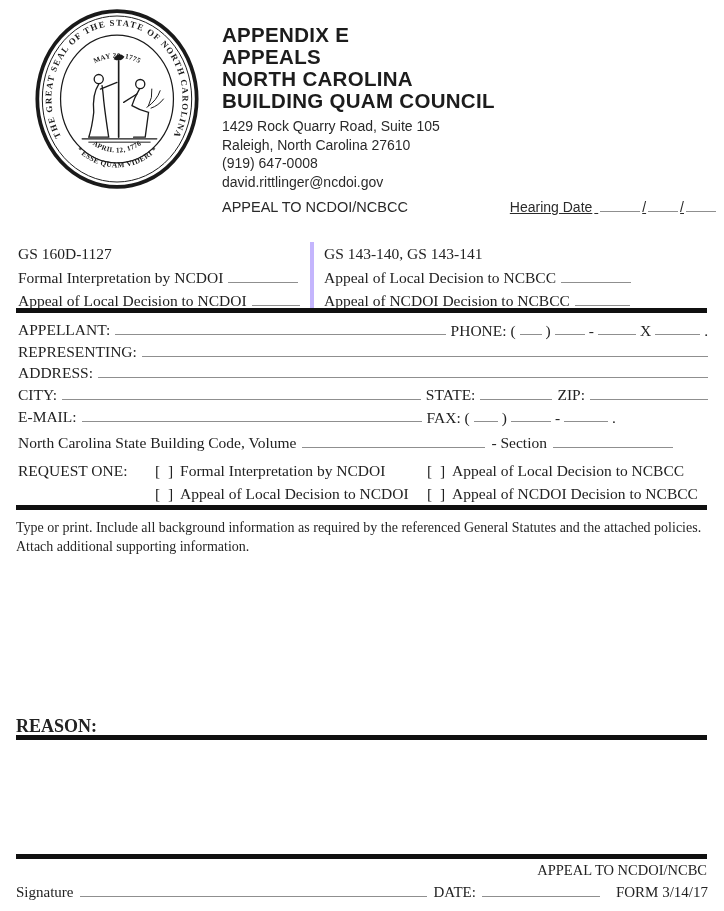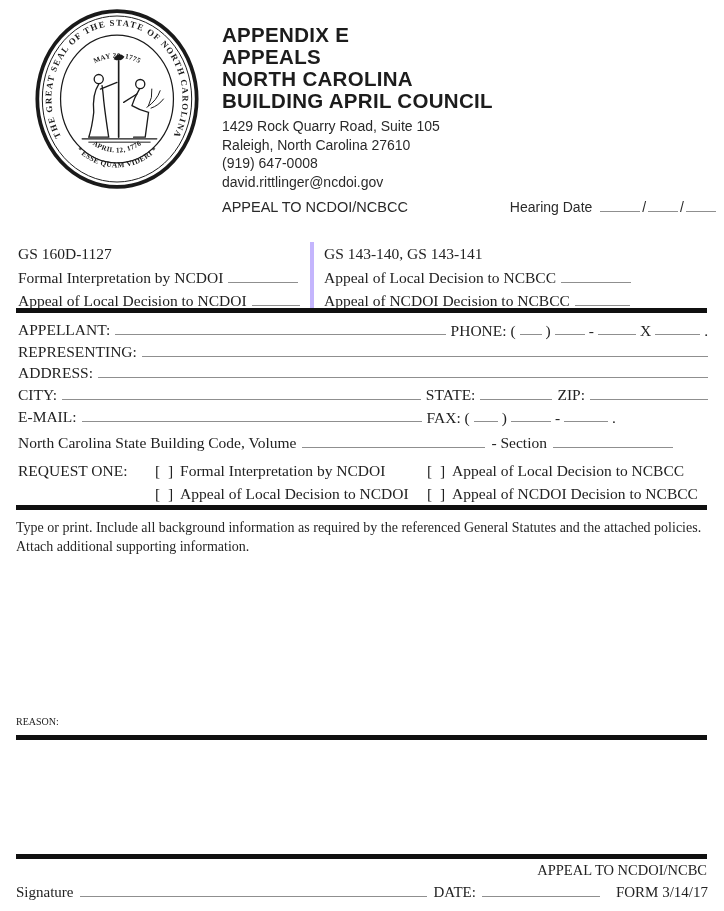--- a/index.html
+++ b/index.html
@@ -14,21 +14,21 @@
   .seal { position:absolute; left:34px; top:7px; width:166px; height:184px; }
   .seal svg { width:100%; height:100%; }
   .seal-ring-text   { font-family:"Liberation Serif",serif; font-weight:bold; font-size:10.5px; letter-spacing:1.6px; fill:#1a1a1a; }
   .seal-motto-text  { font-family:"Liberation Serif",serif; font-weight:bold; font-size:9px;  letter-spacing:0.4px; fill:#1a1a1a; }
   .seal-date-text   { font-family:"Liberation Serif",serif; font-weight:bold; font-size:8.5px; letter-spacing:0.4px; fill:#1a1a1a; }
 
   .header-text { position:absolute; left:222px; top:24px; width:494px; font-family:"Liberation Sans","DejaVu Sans",sans-serif; }
   .title { font-size:20.5px; font-weight:700; line-height:22px; letter-spacing:0.3px; color:#1c1c1c; }
   .address { margin-top:5px; font-size:14px; line-height:18.5px; color:#2a2a2a; }
   .appeal-row { margin-top:8px; display:flex; justify-content:space-between; align-items:baseline; font-size:14.5px; color:#2a2a2a; }
-  .hearing { display:inline-flex; align-items:baseline; gap:2px; font-size:14px; }
+  .hearing { display:inline-flex; align-items:baseline; gap:2px; font-size:14px;text-decoration:underline; }
 
   
   .blank { display:inline-block; border-bottom:1.2px solid #8f8f8f; height:13px; align-self:baseline; }
   .grow  { flex:1 1 auto; }
   .w22{width:22px}.w24{width:24px}.w30{width:30px}.w38{width:38px}.w40{width:40px}
   .w44{width:44px}.w45{width:45px}.w48{width:48px}.w55{width:55px}.w70{width:70px}
   .w72{width:72px}.w118{width:118px}.w120{width:120px}.w183{width:183px}.w340{width:340px}
   .rule { position:absolute; left:16px; right:17px; height:2px; border-top:2px solid #101010; border-bottom:3px solid #101010; }
   .rule1{top:308px}.rule2{top:505px}.rule3{top:735px}.rule4{top:854px}
 
@@ -48,21 +48,21 @@
   .request { position:absolute; left:18px; top:460px; width:690px; font-size:15.5px; }
   .req-row { display:flex; align-items:center; line-height:22.5px; }
   .req-label { width:137px; }
   .req-opt { display:inline-flex; align-items:baseline; }
   .req-opt.c1 { width:272px; }
   .req-opt.c2 { flex:1; }
   .cbx { white-space:pre; margin-right:7px; }
 
   .notes { position:absolute; left:16px; top:518px; width:692px; font-size:14px; line-height:19px; color:#262626; }
 
-  .reason-label { position:absolute; left:16px; top:716px; font-size:10px; }
+  .reason-label { position:absolute; left:16px; top:716px; font-size:18px;font-weight:bold; }
 
   .footer-type { position:absolute; right:17px; top:862px; font-size:14.5px; }
   .signature-row { position:absolute; left:16px; top:884px; width:692px; display:flex; align-items:baseline; column-gap:6px; font-size:15px; }
   .form-version { margin-left:10px; }
 </style>
 </head>
 <body>
 
 <div class="page">
 
@@ -112,21 +112,21 @@
         <path d="M 66 162 L 140 162" stroke-width="1.2"></path>
       </g>
     </svg>
   </div>
 
   <div class="header-text">
     <div class="title">
       <div>APPENDIX E</div>
       <div>APPEALS</div>
       <div>NORTH CAROLINA</div>
-      <div>BUILDING APRIL COUNCIL</div>
+      <div>BUILDING QUAM COUNCIL</div>
     </div>
     <div class="address">
       <div>1429 Rock Quarry Road, Suite 105</div>
       <div>Raleigh, North Carolina 27610</div>
       <div>(919) 647-0008</div>
       <div>david.rittlinger@ncdoi.gov</div>
     </div>
     <div class="appeal-row">
       <span>APPEAL TO NCDOI/NCBCC</span>
       <span class="hearing">

